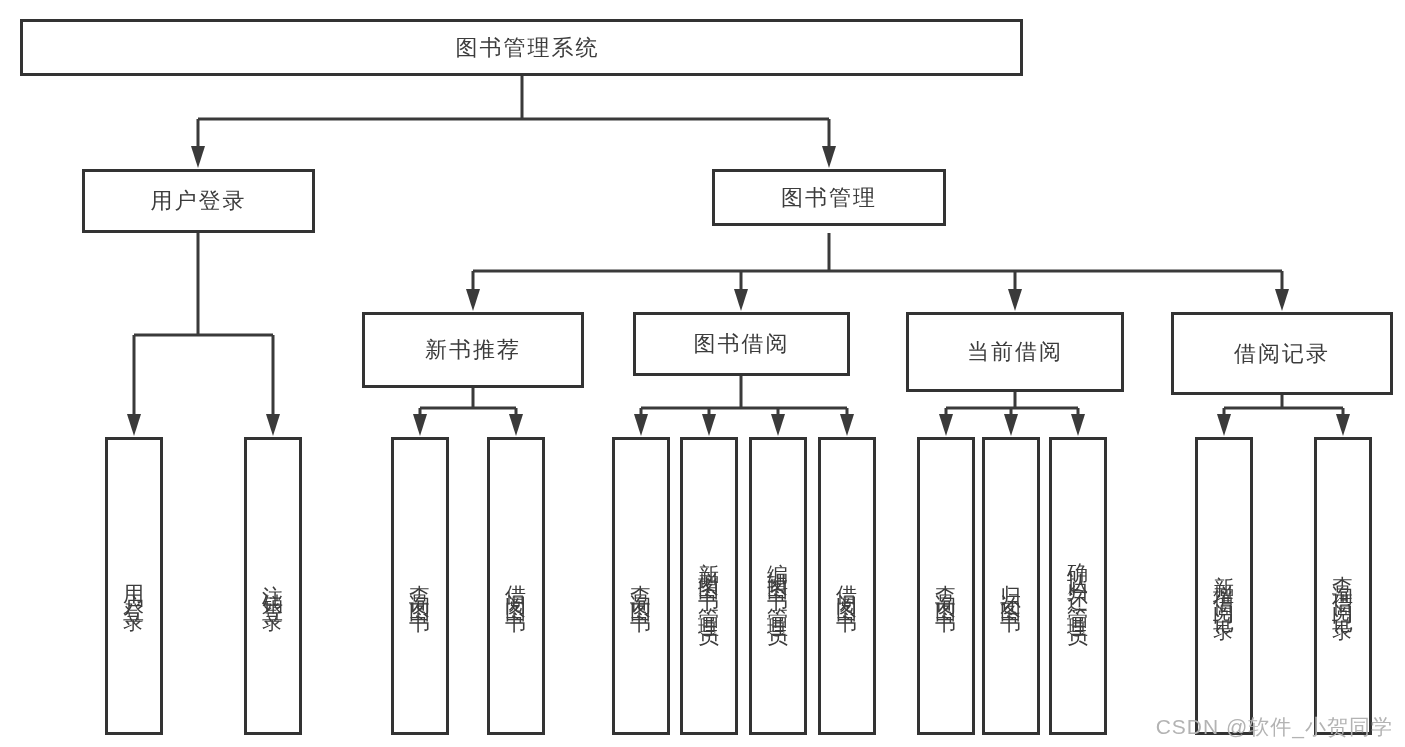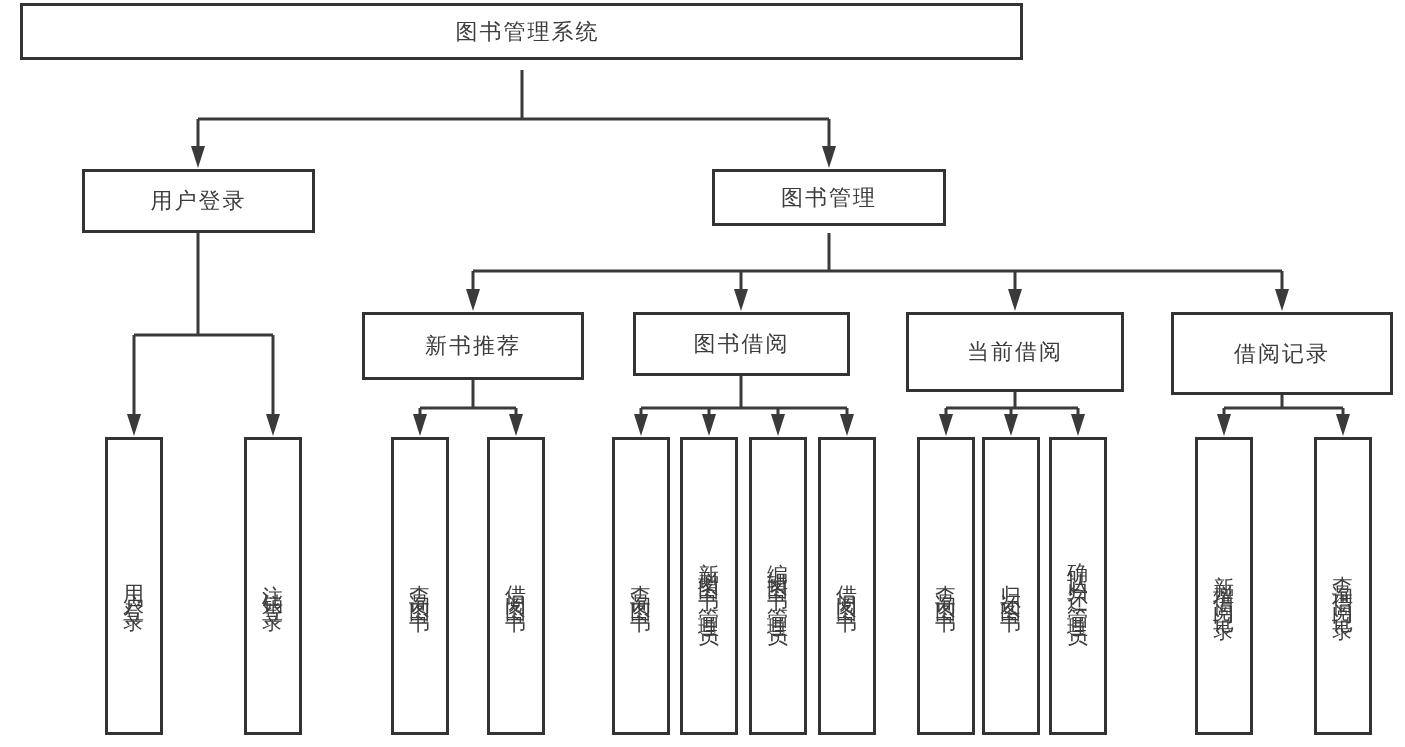--- a/index.html
+++ b/index.html
@@ -100,26 +100,26 @@
     <path d="M1015 376 V408 M946 408 H1078 M946 408 V416 M1011 408 V416 M1078 408 V416" stroke="#3a3a3a" stroke-width="3" fill="none"></path>
     <path d="M939 414 L953 414 L946 436 Z" fill="#3a3a3a"></path>
     <path d="M1004 414 L1018 414 L1011 436 Z" fill="#3a3a3a"></path>
     <path d="M1071 414 L1085 414 L1078 436 Z" fill="#3a3a3a"></path>
 
     <path d="M1282 376 V408 M1224 408 H1343 M1224 408 V416 M1343 408 V416" stroke="#3a3a3a" stroke-width="3" fill="none"></path>
     <path d="M1217 414 L1231 414 L1224 436 Z" fill="#3a3a3a"></path>
     <path d="M1336 414 L1350 414 L1343 436 Z" fill="#3a3a3a"></path>
   </svg>
 
-  <div class="node" style="left:20px; top:3px; width:1003px; height:57px;padding-left:12px;">图书管理系统</div>
+  <div class="node" style="left:20px; top:19px; width:1003px; height:57px;padding-left:12px;">图书管理系统</div>
 
   <div class="node" style="left:82px; top:169px; width:233px; height:64px;">用户登录</div>
   <div class="node" style="left:712px; top:169px; width:234px; height:57px;">图书管理</div>
 
-  <div class="node" style="left:362px; top:312px; width:222px; height:68px;">新书推荐</div>
+  <div class="node" style="left:362px; top:312px; width:222px; height:76px;">新书推荐</div>
   <div class="node" style="left:633px; top:312px; width:217px; height:64px;text-align:right;">图书借阅</div>
   <div class="node" style="left:906px; top:312px; width:218px; height:80px;">当前借阅</div>
   <div class="node" style="left:1171px; top:312px; width:222px; height:83px;">借阅记录</div>
 
   <div class="leaf" style="left:105px;">
     <span class="vtext">用户登录</span>
   </div>
   <div class="leaf" style="left:244px;">
     <span class="vtext">注销登录</span>
   </div>
@@ -154,14 +154,15 @@
     <span class="vtext">确认归还（管理员）</span>
   </div>
 
   <div class="leaf" style="left:1195px;">
     <span class="vtext">新增借阅记录</span>
   </div>
   <div class="leaf" style="left:1314px;">
     <span class="vtext">查询借阅记录</span>
   </div>
 
+  <div class="watermark">CSDN @软件_小贺同学</div>
 
 </div>
 
 </body></html>

